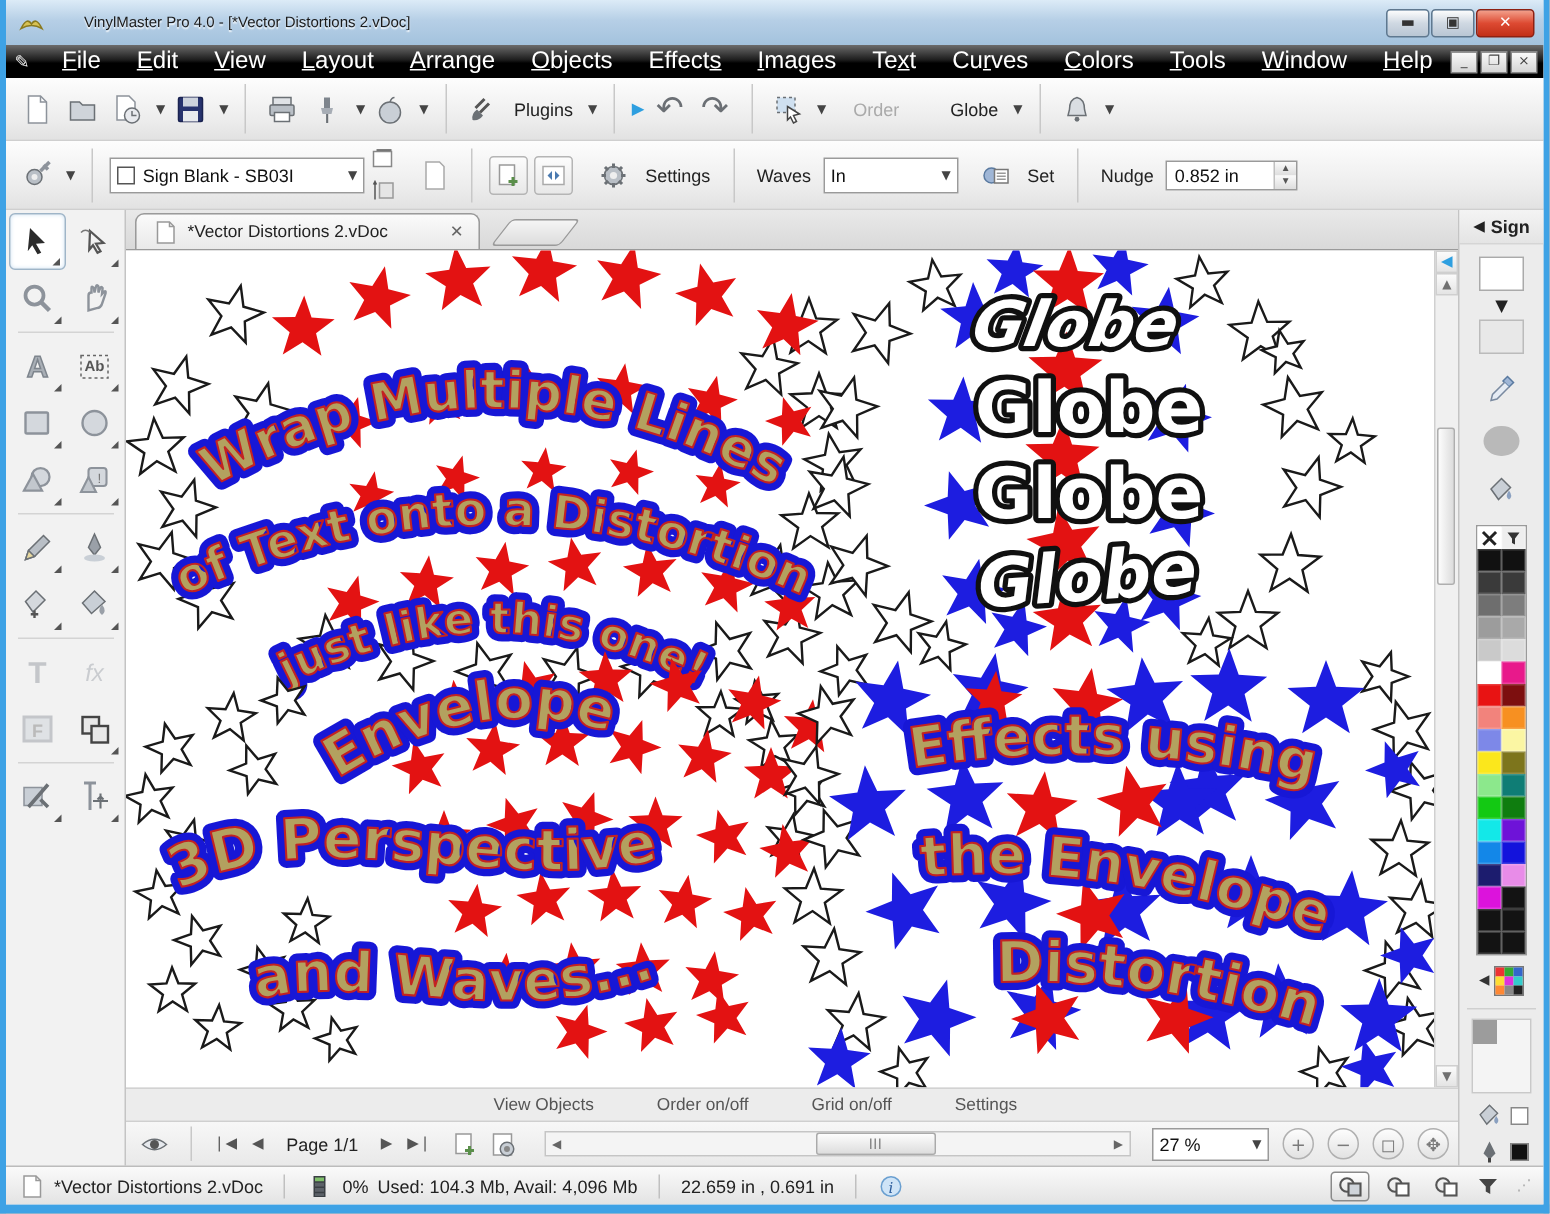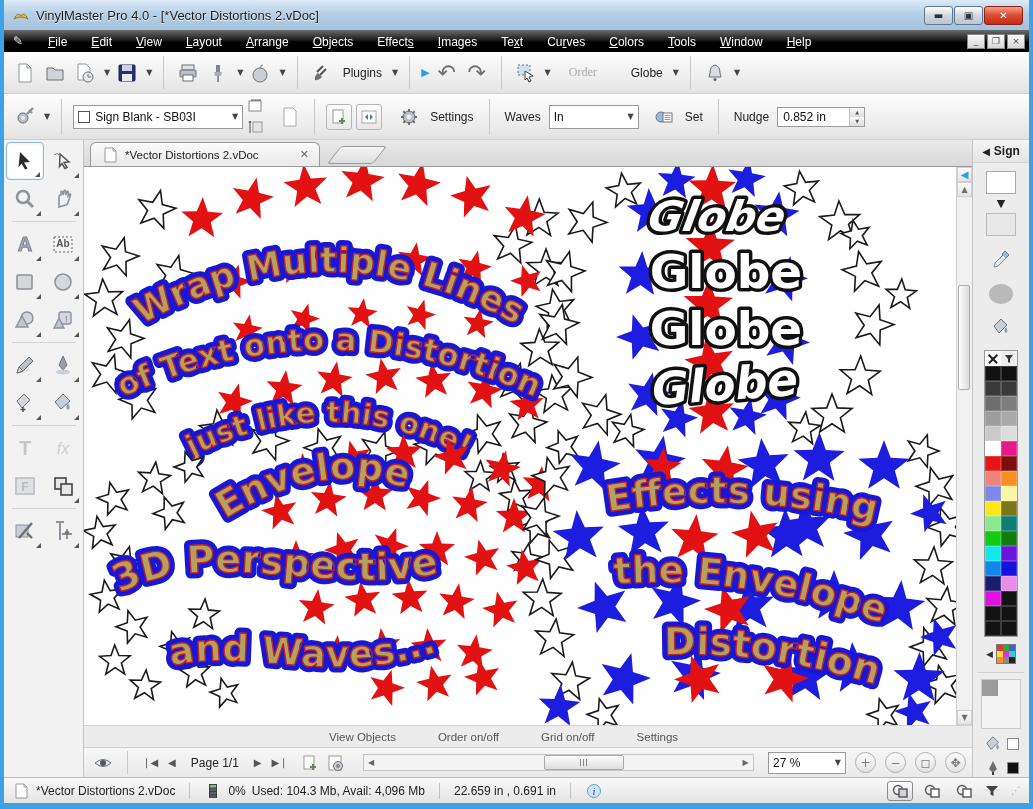--- a/index.html
+++ b/index.html
@@ -3,29 +3,29 @@
 <meta charset="utf-8">
 <style>
   html,body{margin:0;padding:0;background:#6b8aa8;font-family:"Liberation Sans",sans-serif;}
   *{box-sizing:border-box;}
   .window{width:1033px;height:809px;position:relative;background:#f0f0f0;
     border-left:4px solid #3ea2e5;border-right:4px solid #3ea2e5;border-bottom:6px solid #3ea2e5;
     display:flex;flex-direction:column;overflow:hidden;}
   
   .titlebar{height:30px;background:linear-gradient(#dcebf7,#b6cfe6 45%,#a3c2dd);display:flex;align-items:center;padding:0 6px;flex:0 0 auto;}
   .app-ico{width:18px;height:16px;margin:0 6px 0 2px;}
-  .title-text{font-size:13px;color:#1b1b1b;flex:1;text-shadow:0 1px 1px #fff;}
+  .title-text{font-size:10px;color:#1b1b1b;flex:1;text-shadow:0 1px 1px #fff;margin-left:20px;}
   .winbtns{display:flex;gap:1px;}
   .wbtn{width:29px;height:19px;border:1px solid #5f788f;border-radius:3px;background:linear-gradient(#fdfdfd,#cfd8e2 50%,#b9c6d4);
     display:flex;align-items:center;justify-content:center;font-size:10px;color:#333;font-family:"DejaVu Sans",sans-serif;}
   .wbtn.close{width:39px;background:linear-gradient(#f3a08b,#dd4a32 50%,#c22f18);color:#fff;border-color:#8d2012;font-weight:bold;}
   
   .menubar{height:22px;background:linear-gradient(#6c6c6c,#1d1d1d 45%,#000 55%,#000);display:flex;align-items:center;flex:0 0 auto;padding:0 4px;}
   .menu-logo{width:20px;height:18px;display:flex;align-items:center;justify-content:center;color:#eee;font-size:12px;margin-right:8px;}
-  .mi{color:#fff;font-size:12px;padding:2px 12px;cursor:default;}
+  .mi{color:#fff;font-size:16px;padding:2px 12px;cursor:default;}
   .mi u{text-decoration:underline;}
   .mdibtns{margin-left:auto;display:flex;gap:2px;}
   .mdib{width:18px;height:15px;background:linear-gradient(#fafafa,#d5d5d5);border:1px solid #888;font-size:9px;display:flex;align-items:center;justify-content:center;color:#444;font-family:"DejaVu Sans",sans-serif;}
   
   .tbar{background:linear-gradient(#fdfdfd,#ececec 70%,#e2e2e2);border-bottom:1px solid #cfcfcf;display:flex;align-items:center;padding:0 8px;flex:0 0 auto;gap:4px;}
   .tb1{height:42px;}
   .tb2{height:46px;}
   .sep{width:1px;height:80%;background:#c8c8c8;margin:0 7px;flex:0 0 auto;}
   .ic{display:inline-flex;align-items:center;justify-content:center;width:26px;height:26px;flex:0 0 auto;}
   .ic svg{display:block;}
@@ -210,21 +210,21 @@
     <span class="ic glyph" style="font-size:22px;">↶</span>
     <span class="ic glyph" style="font-size:22px;">↷</span>
     <span class="sep"></span>
     <span class="ic">
         <svg width="22" height="22" viewBox="0 0 22 22">
           <rect x="3" y="3" width="12" height="10" fill="#cfe0f0" stroke="#6b7075" stroke-dasharray="2 2"></rect>
           <path d="M10 9 l8 5 -4 1 2 4 -2 1 -2-4 -2 2z" fill="#fff" stroke="#444"></path>
         </svg>
       </span>
       <span class="dd">▼</span>
-    <span class="tlabel dis" style="margin-left:14px;font-family:Liberation Serif, serif;">Order</span>
+    <span class="tlabel dis" style="margin-left:14px;">Order</span>
     <span class="tlabel" style="margin-left:26px;">Globe</span>
       <span class="dd">▼</span>
     <span class="sep"></span>
     <span class="ic">
         <svg width="22" height="22" viewBox="0 0 22 22">
           <path d="M11 3 q5 1 5 8 l1 4 H5 l1-4 q0-7 5-8z" fill="#d9dde2" stroke="#6b7075"></path>
           <circle cx="11" cy="17.5" r="1.6" fill="#6b7075"></circle>
         </svg>
       </span>
       <span class="dd">▼</span>

